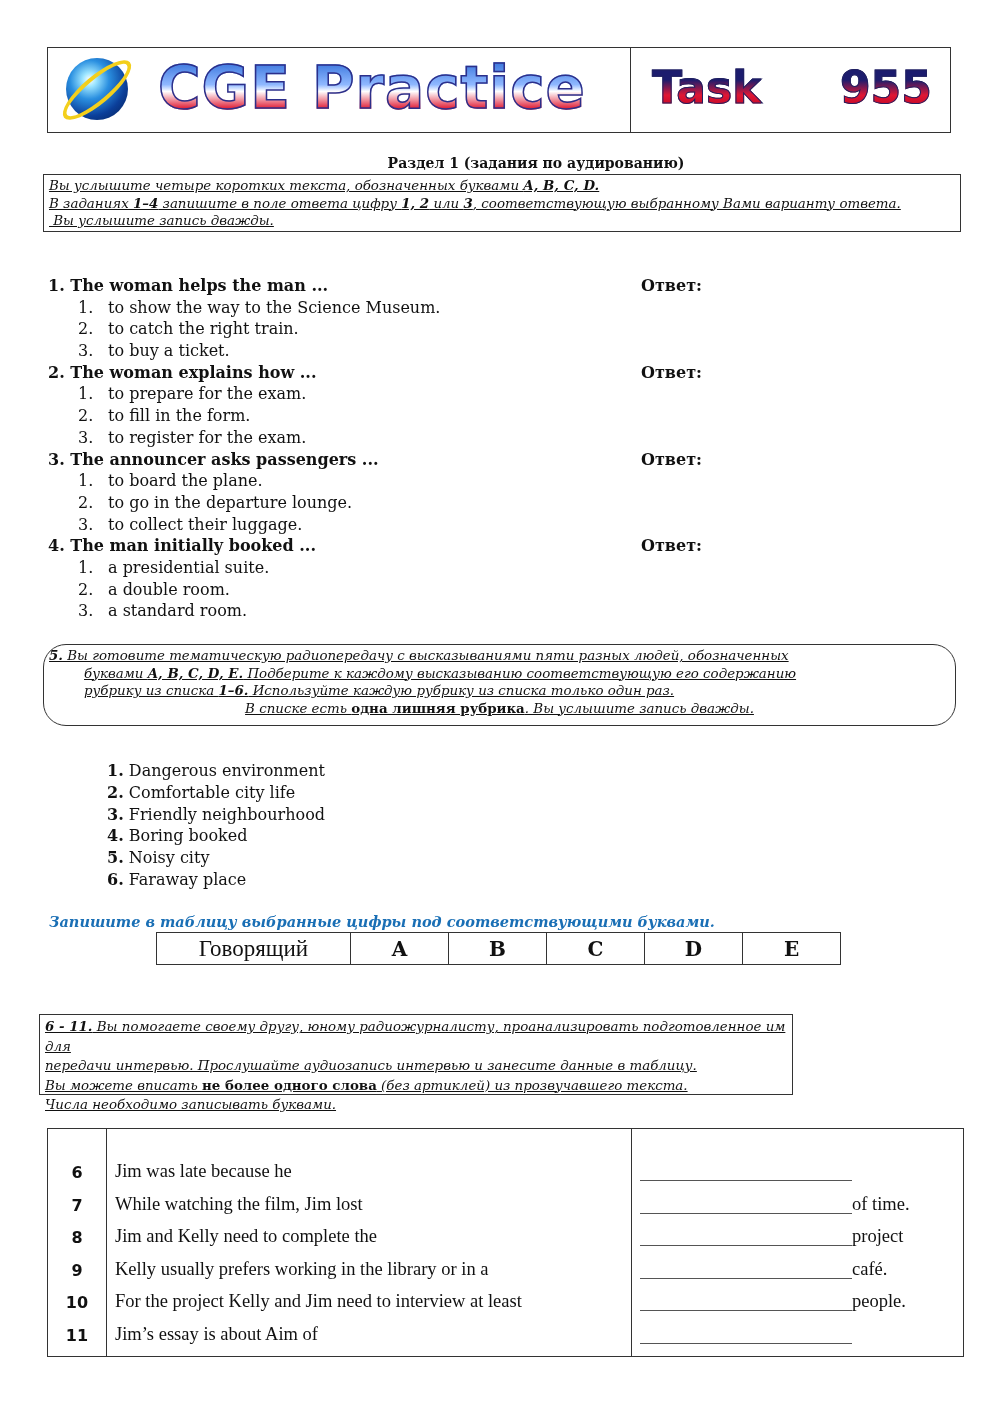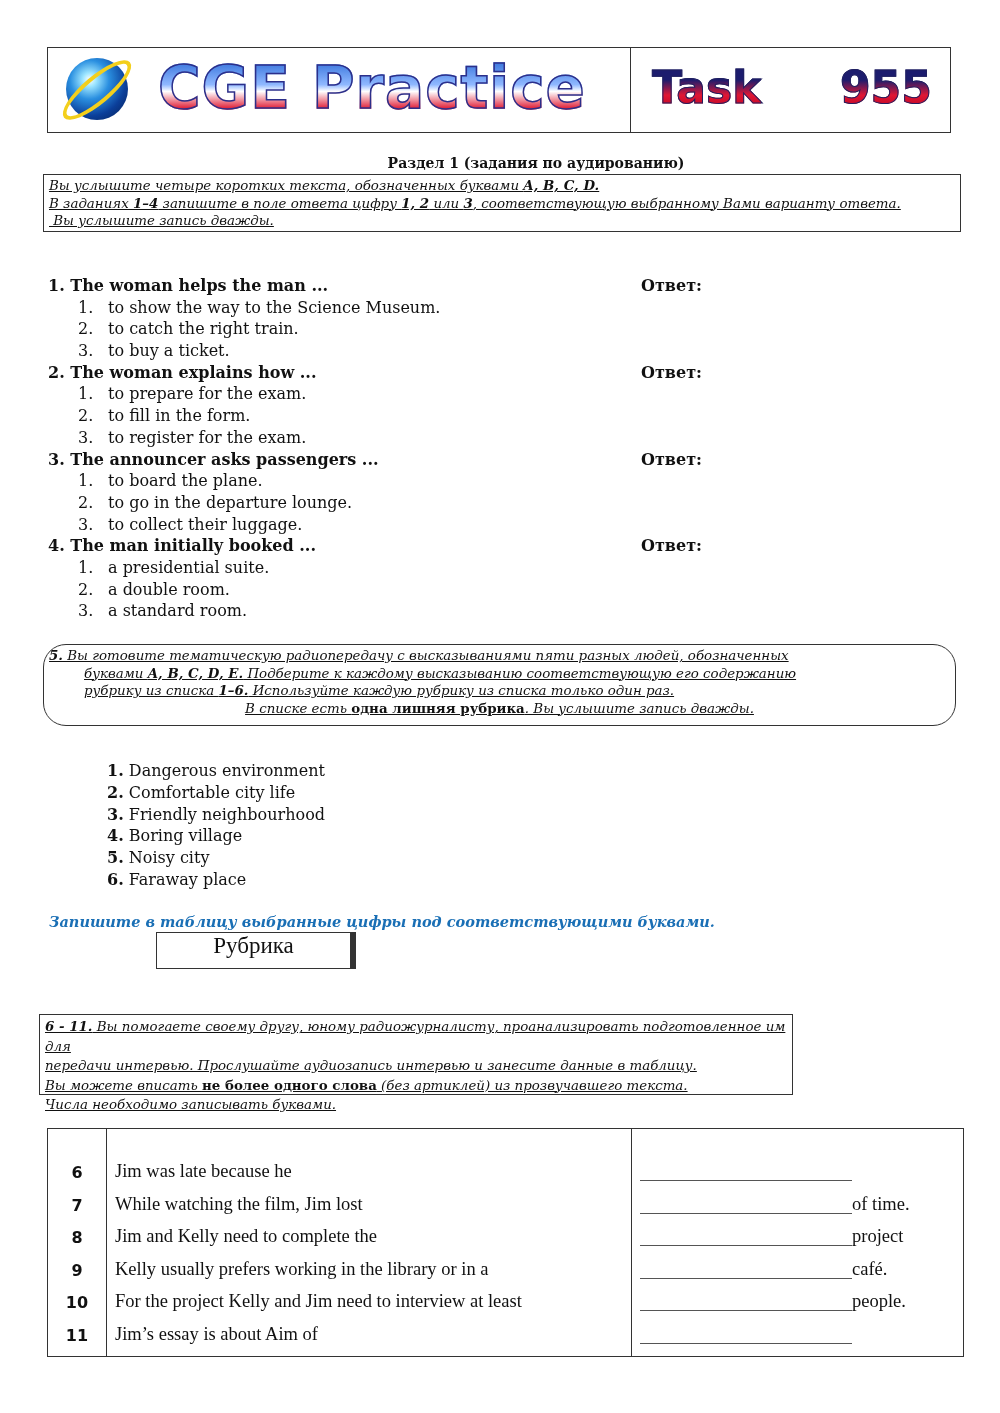--- a/index.html
+++ b/index.html
@@ -105,36 +105,36 @@
   <div><b style="font-style:italic;">5.</b><span> Вы готовите тематическую радиопередачу с высказываниями пяти разных людей, обозначенных</span></div>
   <div style="padding-left:35px;"><span>буквами </span><b>A, B, C, D, E.</b><span> Подберите к каждому высказыванию соответствующую его содержанию</span></div>
   <div style="padding-left:35px;"><span>рубрику из списка </span><b>1–6.</b><span> Используйте каждую рубрику из списка только один раз.</span></div>
   <div style="text-align:center;"><span>В списке есть </span><b style="font-style:normal;">одна лишняя рубрика</b><span>. Вы услышите запись дважды.</span></div>
 </div>
 
 <div class="abs" style="left:107px; top:761px;">
   <div class="rubric" style="height:21.8px;"><b>1.</b> <span>Dangerous environment</span></div>
   <div class="rubric" style="height:21.8px;"><b>2.</b> <span>Comfortable city life</span></div>
   <div class="rubric" style="height:21.8px;"><b>3.</b> <span>Friendly neighbourhood</span></div>
-  <div class="rubric" style="height:21.8px;"><b>4.</b> <span>Boring village</span></div>
+  <div class="rubric" style="height:21.8px;"><b>4.</b> <span>Boring booked</span></div>
   <div class="rubric" style="height:21.8px;"><b>5.</b> <span>Noisy city</span></div>
   <div class="rubric" style="height:21.8px;"><b>6.</b> <span>Faraway place</span></div>
 </div>
 
 <div class="abs blue-note">Запишите в таблицу выбранные цифры под соответствующими буквами.</div>
 
 <table class="speakers">
   <tbody>
-  <tr>
-    <td class="first" style="height:35px; vertical-align:top;">Рубрика</td>
-    <td></td>
-    <td></td>
-    <td></td>
-    <td></td>
-    <td></td>
+      <tr>
+    <td class="first">Говорящий</td>
+    <td class="col">A</td>
+    <td class="col">B</td>
+    <td class="col">C</td>
+    <td class="col">D</td>
+    <td class="col">E</td>
   </tr>
 </tbody>
   </table>
 
 <div class="abs instr-box" style="left:39px; top:1014px; width:754px; height:81px; line-height:19.5px;">
   <div><b>6 - 11.</b><span> Вы помогаете своему другу, юному радиожурналисту, проанализировать подготовленное им для</span></div>
   <div>передачи интервью. Прослушайте аудиозапись интервью и занесите данные в таблицу.</div>
   <div><span>Вы можете вписать </span><b style="font-style:normal;">не более одного слова</b><span> (без артиклей) из прозвучавшего текста.</span></div>
   <div>Числа необходимо записывать буквами.</div>
 </div>

